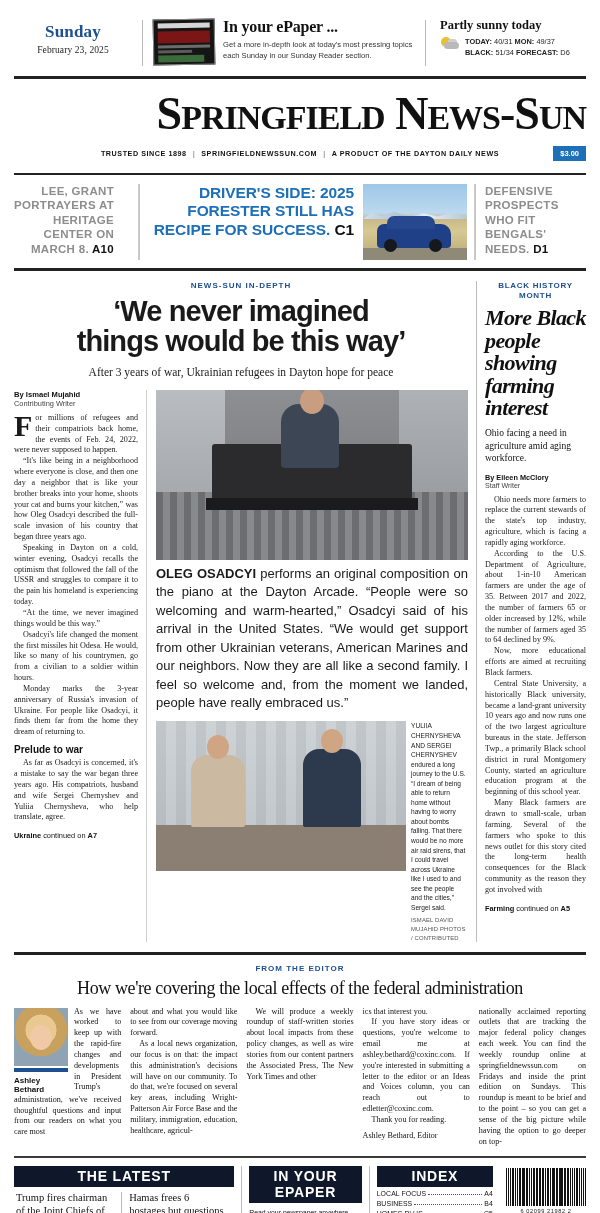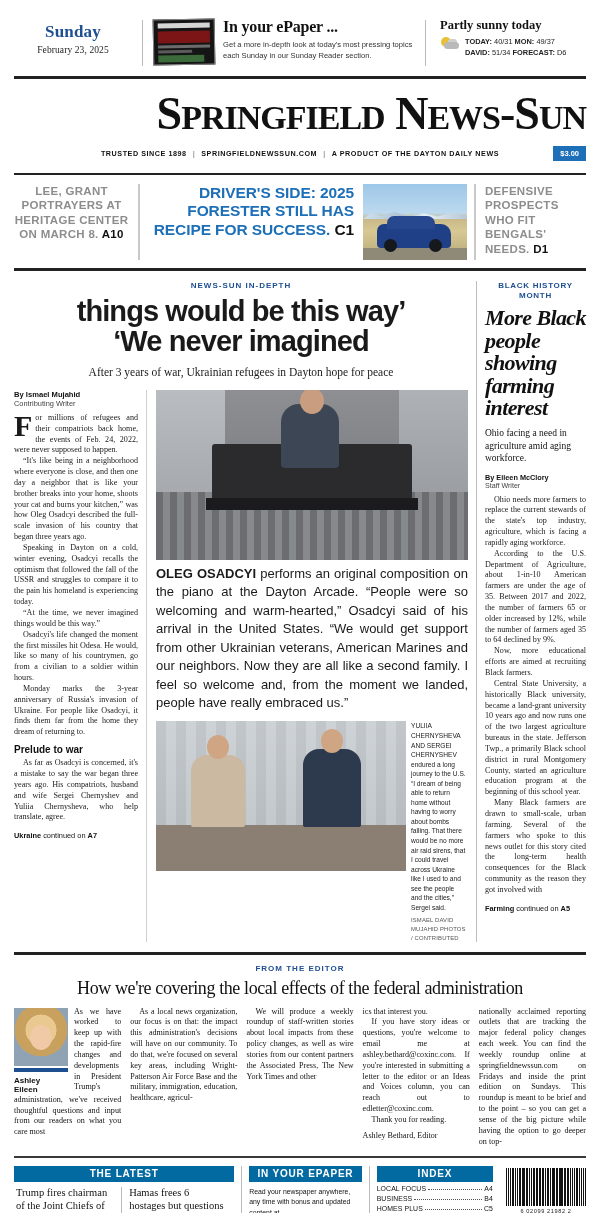--- a/index.html
+++ b/index.html
@@ -52,21 +52,21 @@
   }
   .nameplate h1 .sm { font-size:34px; }
   .tagline-row { display:flex; align-items:center; justify-content:center; position:relative; margin-top:12px; }
   .tagline { font-family:"Liberation Sans",sans-serif; font-size:7.2px; font-weight:bold; letter-spacing:.55px; color:#111;}
   .tagline span.sep { color:#999; margin:0 6px;}
   .price { position:absolute; right:0; top:-3px; background:#1d6fb8; color:#fff; font-family:"Liberation Sans",sans-serif; font-size:7.5px; font-weight:bold; padding:3px 7px;}
   .rule-black2 { height:2px; background:#222; margin-top:9px;}
 
   
   .promo { display:flex; align-items:stretch; padding:9px 0 8px; }
-  .promo-l { width:124px; text-align:center; padding-right:9px;}
+  .promo-l { width:124px; text-align:right; padding-right:24px;}
   .promo-l .txt { font-family:"Liberation Sans",sans-serif; font-weight:bold; font-size:11.5px; line-height:1.25; letter-spacing:.3px; color:#8d8d8d; text-transform:uppercase;}
   .promo-l .pg { color:#111; }
   .promo-div { width:2px; background:#c9c9c9; }
   .promo-c { flex:1; padding:0 9px; text-align:right;}
   .promo-c .txt { font-family:"Liberation Sans",sans-serif; font-weight:bold; font-size:15.5px; line-height:1.18; letter-spacing:-.1px; color:#1d6fb8; text-transform:uppercase;}
   .promo-c .pg { color:#111; }
   .promo-img { width:104px; height:76px; position:relative; overflow:hidden; flex:0 0 auto; background:linear-gradient(#9dc7e8 0%, #bcd9ef 38%, #c9b98a 46%, #d8c893 62%, #b5a877 100%);}
   .promo-img .mtn{position:absolute;top:26px;left:0;width:104px;height:9px;background:linear-gradient(90deg,#cfe1ef,#aebfd0 40%,#e6eff7 60%,#b6c8d8);clip-path:polygon(0 100%,8% 30%,18% 70%,30% 20%,44% 75%,58% 35%,72% 72%,86% 28%,100% 75%,100% 100%);}
   .promo-img .car{position:absolute;left:14px;top:40px;width:74px;height:24px;background:#1f3f86;border-radius:7px 10px 4px 4px;}
   .promo-img .car:before{content:"";position:absolute;left:10px;top:-8px;width:48px;height:13px;background:#27478f;border-radius:7px 8px 0 0;}
@@ -146,21 +146,21 @@
   .ed-photo { width:54px; height:58px; float:left; margin:1px 6px 2px 0; background:linear-gradient(#cfd8e0,#9fb0c0); position:relative; overflow:hidden;}
   .ed-photo .hair{position:absolute;inset:0;background:radial-gradient(circle at 50% 38%, #e9c98f 0 34%, #c8a15e 35% 58%, #8fa3b4 59% 100%);}
   .ed-photo .face{position:absolute;left:50%;margin-left:-11px;top:17px;width:22px;height:25px;border-radius:50%;background:#f0c9a6;}
   .ed-photo-bar { width:54px; height:4px; background:#1d4f91; float:left; clear:left; }
   .ed-name { clear:left; float:left; width:54px; font-family:"Liberation Sans",sans-serif; font-size:8px; font-weight:bold; line-height:1.2; padding-top:4px; margin-right:6px;}
 
   
   .rule-bot { height:2.5px; background:#3a3a3a; margin-top:8px;}
   .botrow { display:flex; margin-top:8px; align-items:flex-start; gap:7px;}
   .bx { }
-  .bx-hd { background:#0369a1; color:#fff; font-family:"Liberation Sans",sans-serif; font-size:10px; font-weight:bold; letter-spacing:.8px; text-align:center; padding:2px 0 3px;}
+  .bx-hd { background:#0f172a; color:#fff; font-family:"Liberation Sans",sans-serif; font-size:14px; font-weight:bold; letter-spacing:.8px; text-align:center; padding:2px 0 3px;}
   .latest { width:231px; }
   .latest-body { display:flex; margin-top:5px; }
   .latest-item { flex:1; font-family:"Liberation Serif",serif; font-size:10.5px; line-height:1.2; padding:0 7px;}
   .latest-item.first { padding-left:2px; border-right:1px solid #bbb;}
   .latest-item b{font-family:"Liberation Sans",sans-serif; font-size:8.5px;}
   .epbox { width:118px; }
   .epbox p { font-family:"Liberation Sans",sans-serif; font-size:6.9px; line-height:1.5; margin-top:5px;}
   .epbox b{font-weight:bold;}
   .idxbox { width:122px; }
   .idx-line { display:flex; align-items:flex-end; font-family:"Liberation Sans",sans-serif; font-size:6.9px; margin-top:3px; letter-spacing:.1px;}
@@ -202,21 +202,21 @@
         <div class="wx-icon">
           <div class="sun"></div>
             <div class="cloud2"></div>
             <div class="cloud"></div>
         </div>
         <div class="wx-lines">
           <div><b>TODAY:</b>
             <span>40/31</span>
             <b>MON:</b>
             <span>49/37</span></div>
-          <div><b>DAVID:</b>
+          <div><b>BLACK:</b>
             <span>51/34</span>
             <b>FORECAST:</b>
             <span>D6</span></div>
         </div>
       </div>
     </div>
   </div>
   <div class="rule-thick"></div>
 
   <div class="nameplate">
@@ -253,22 +253,22 @@
       <div class="txt"><span>DEFENSIVE PROSPECTS WHO FIT BENGALS' NEEDS.</span>
         <span class="pg">D1</span></div>
     </div>
   </div>
   <div class="rule-black3"></div>
 
   <div class="main">
     <div class="main-left">
       <div class="kicker">NEWS-SUN IN-DEPTH</div>
       <div class="lede-head">
+        <div>‘We never imagined</div>
         <div>things would be this way’</div>
-        <div>‘We never imagined</div>
       </div>
       <div class="lede-deck">After 3 years of war, Ukrainian refugees in Dayton hope for peace</div>
 
       <div class="story-cols">
         <div class="col-a">
           <div class="byline">By Ismael Mujahid</div>
           <div class="byline-sub">Contributing Writer</div>
           <div class="body-txt">
             <p class="first">For millions of refugees and their compatriots back home, the events of Feb. 24, 2022, were never supposed to happen.</p>
             <p>“It's like being in a neighborhood where everyone is close, and then one day a neighbor that is like your brother breaks into your home, shoots your cat and burns your kitchen,” was how Oleg Osadcyi described the full-scale invasion of his country that began three years ago.</p>
@@ -339,25 +339,26 @@
     <div class="kicker">FROM THE EDITOR</div>
     <div class="ed-head">How we're covering the local effects of the federal administration</div>
     <div class="ed-cols">
       <div class="ed-col">
         <div class="ed-photo">
             <div class="hair"></div>
             <div class="face"></div>
           </div>
         <div class="ed-photo-bar"></div>
         <div class="ed-name">
-          <span>Ashley</span><br><span>Eileen</span>
+          <span>Ashley</span><br><span>Bethard</span>
         </div>
         <p class="ni">As we have worked to keep up with the rapid-fire changes and developments in President Trump's administration, we've received thoughtful questions and input from our readers on what you care most</p>
       </div>
       <div class="ed-col">
+        <p class="ni">about and what you would like to see from our coverage moving forward.</p>
         <p>As a local news organization, our focus is on that: the impact this administration's decisions will have on our community. To do that, we're focused on several key areas, including Wright-Patterson Air Force Base and the military, immigration, education, healthcare, agricul-</p>
       </div>
       <div class="ed-col">
         <p>We will produce a weekly roundup of staff-written stories about local impacts from these policy changes, as well as wire stories from our content partners the Associated Press, The New York Times and other</p>
       </div>
       <div class="ed-col">
         <p class="ni">ics that interest you.</p>
         <p>If you have story ideas or questions, you're welcome to email me at ashley.bethard@coxinc.com. If you're interested in submitting a letter to the editor or an Ideas and Voices column, you can reach out to edletter@coxinc.com.</p>
         <p>Thank you for reading.</p>
         <p class="ni" style="margin-top:5px">Ashley Bethard, Editor</p>

